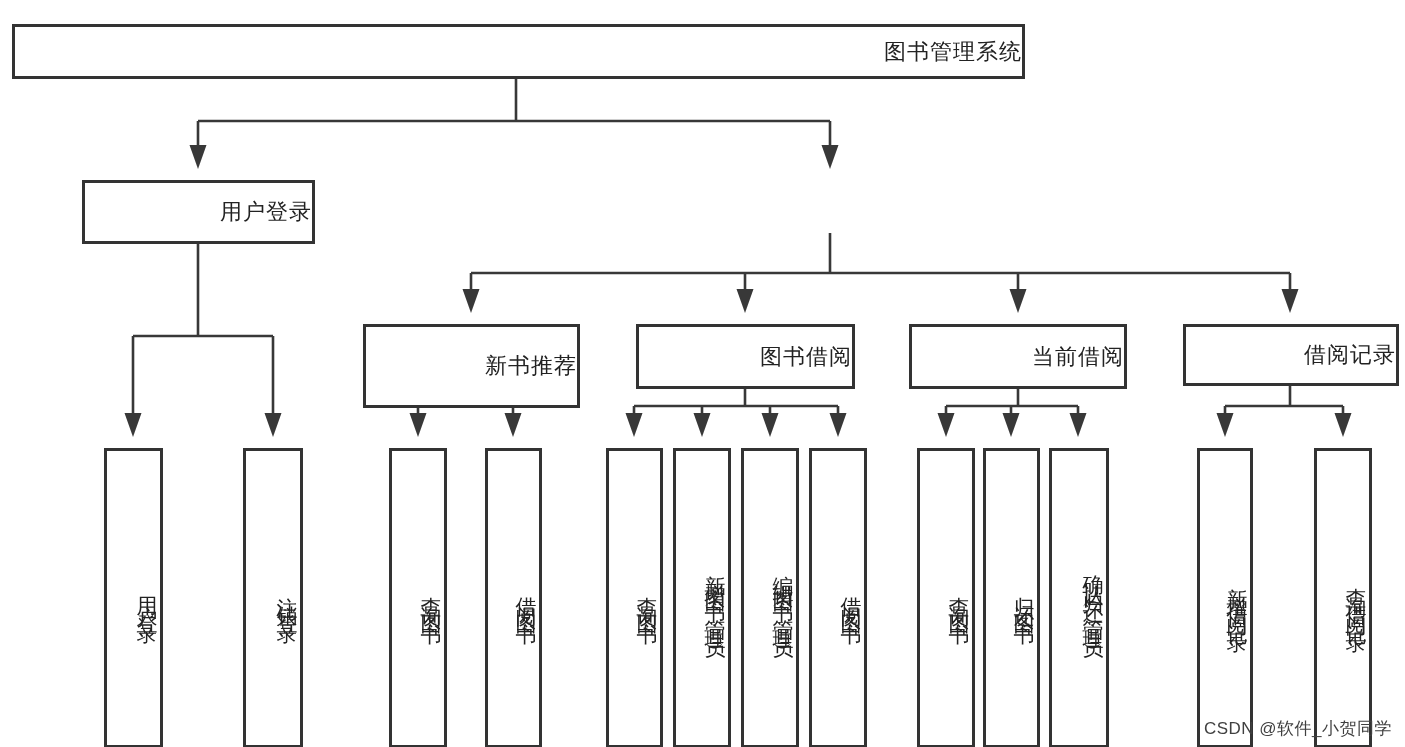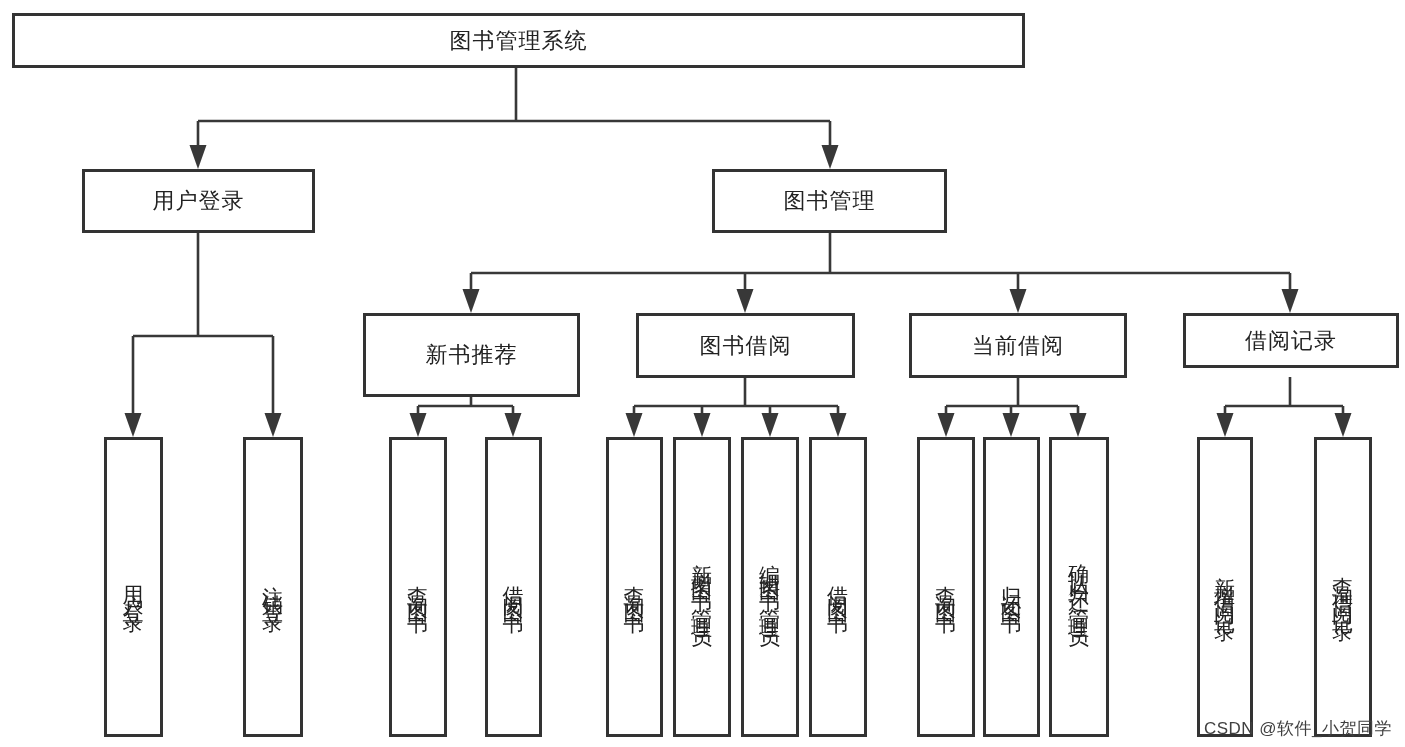--- a/index.html
+++ b/index.html
@@ -5,22 +5,23 @@
   html,body{margin:0;padding:0;background:#ffffff;}
   .stage{
     position:relative;width:1405px;height:747px;background:#ffffff;
     font-family:"Liberation Sans","DejaVu Sans",sans-serif;overflow:hidden;
   }
   .wires{position:absolute;left:0;top:0;pointer-events:none;}
   .wires path{fill:none;stroke:#383838;stroke-width:2.6;}
   .wires polygon{fill:#383838;stroke:none;}
   .box{
     position:absolute;background:#ffffff;border:3px solid #333333;
-    box-sizing:border-box;display:flex;align-items:center;justify-content:center;
+    box-sizing:border-box;display:flex;align-items:center;justify-content:flex-end;
     z-index:2;
+    margin-top:11px;
   }
   .lbl{font-size:22px;color:#222222;letter-spacing:1px;white-space:nowrap;}
   .vlbl{
     writing-mode:vertical-rl;text-orientation:mixed;
     font-size:21px;color:#222222;letter-spacing:9px;line-height:1.2;white-space:nowrap;
   }
   .watermark{
     position:absolute;top:717px;right:13px;z-index:6;
     font-size:17px;color:#404040;letter-spacing:0.5px;white-space:nowrap;
   }
@@ -67,34 +68,31 @@
     <polygon points="1334.5,413 1351.5,413 1343,437"></polygon>
   </svg>
 
   <div class="box" style="left:12px;top:13px;width:1013px;height:55px">
     <span class="lbl">图书管理系统</span>
   </div>
 
   <div class="box" style="left:82px;top:169px;width:233px;height:64px">
     <span class="lbl">用户登录</span>
   </div>
-  <div class="box" style="left:712px;top:169px;width:235px;height:64px">
-    <span class="lbl">图书管理</span>
-  </div>
 
   <div class="box" style="left:363px;top:313px;width:217px;height:84px">
     <span class="lbl">新书推荐</span>
   </div>
   <div class="box" style="left:636px;top:313px;width:219px;height:65px">
     <span class="lbl">图书借阅</span>
   </div>
   <div class="box" style="left:909px;top:313px;width:218px;height:65px">
     <span class="lbl">当前借阅</span>
   </div>
-  <div class="box" style="left:1183px;top:313px;width:216px;height:55px">
+  <div class="box" style="left:1183px;top:313px;width:216px;height:62px">
     <span class="lbl">借阅记录</span>
   </div>
 
   <div class="box" style="left:104px;top:437px;width:59px;height:300px">
     <span class="vlbl">用户登录</span>
   </div>
   <div class="box" style="left:243px;top:437px;width:60px;height:300px">
     <span class="vlbl">注销登录</span>
   </div>
 

